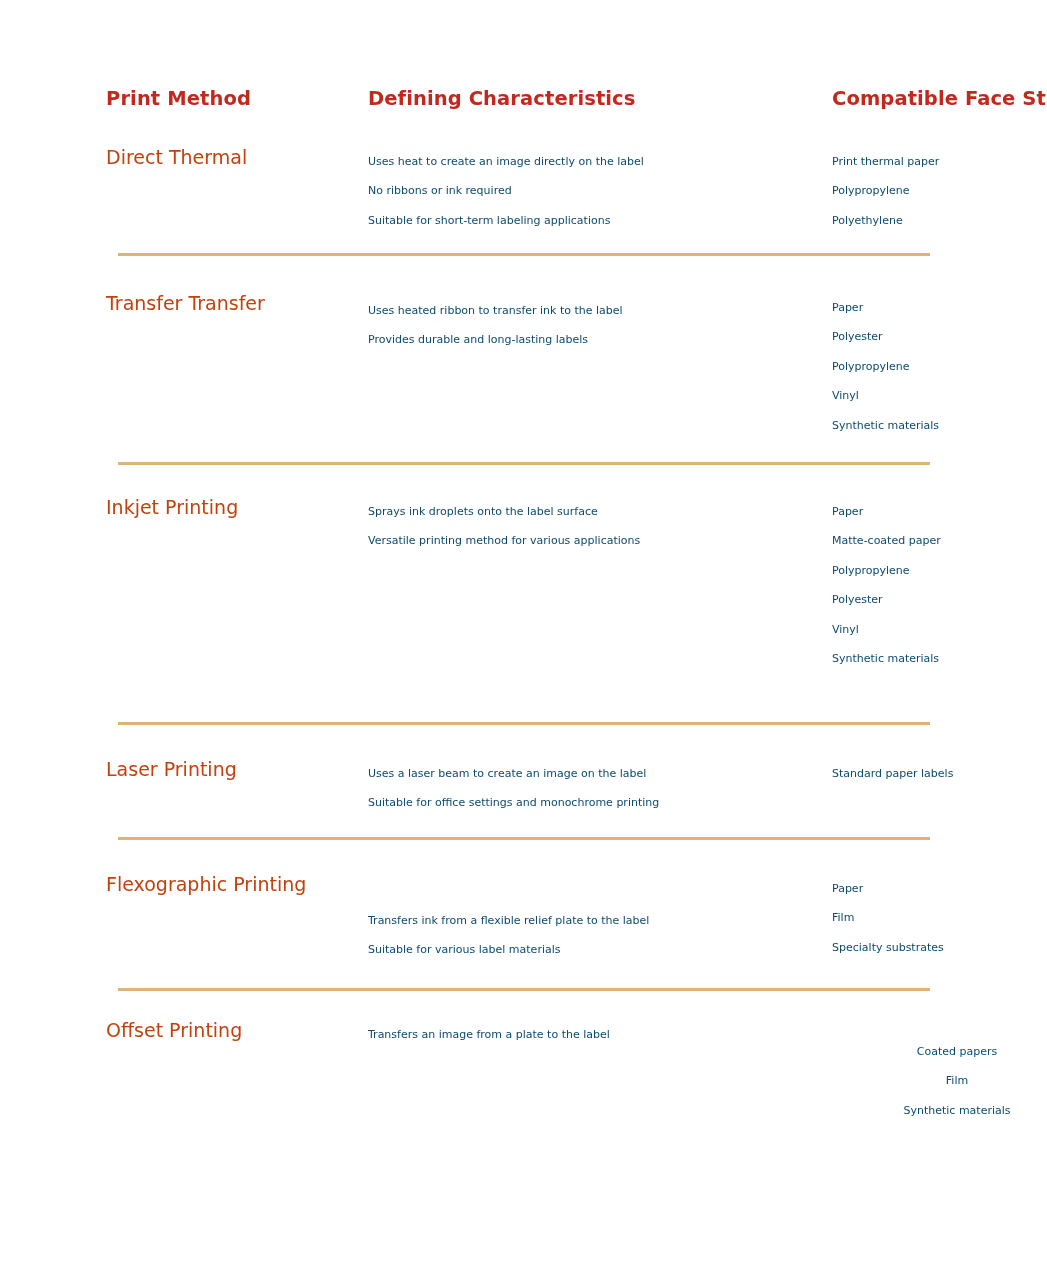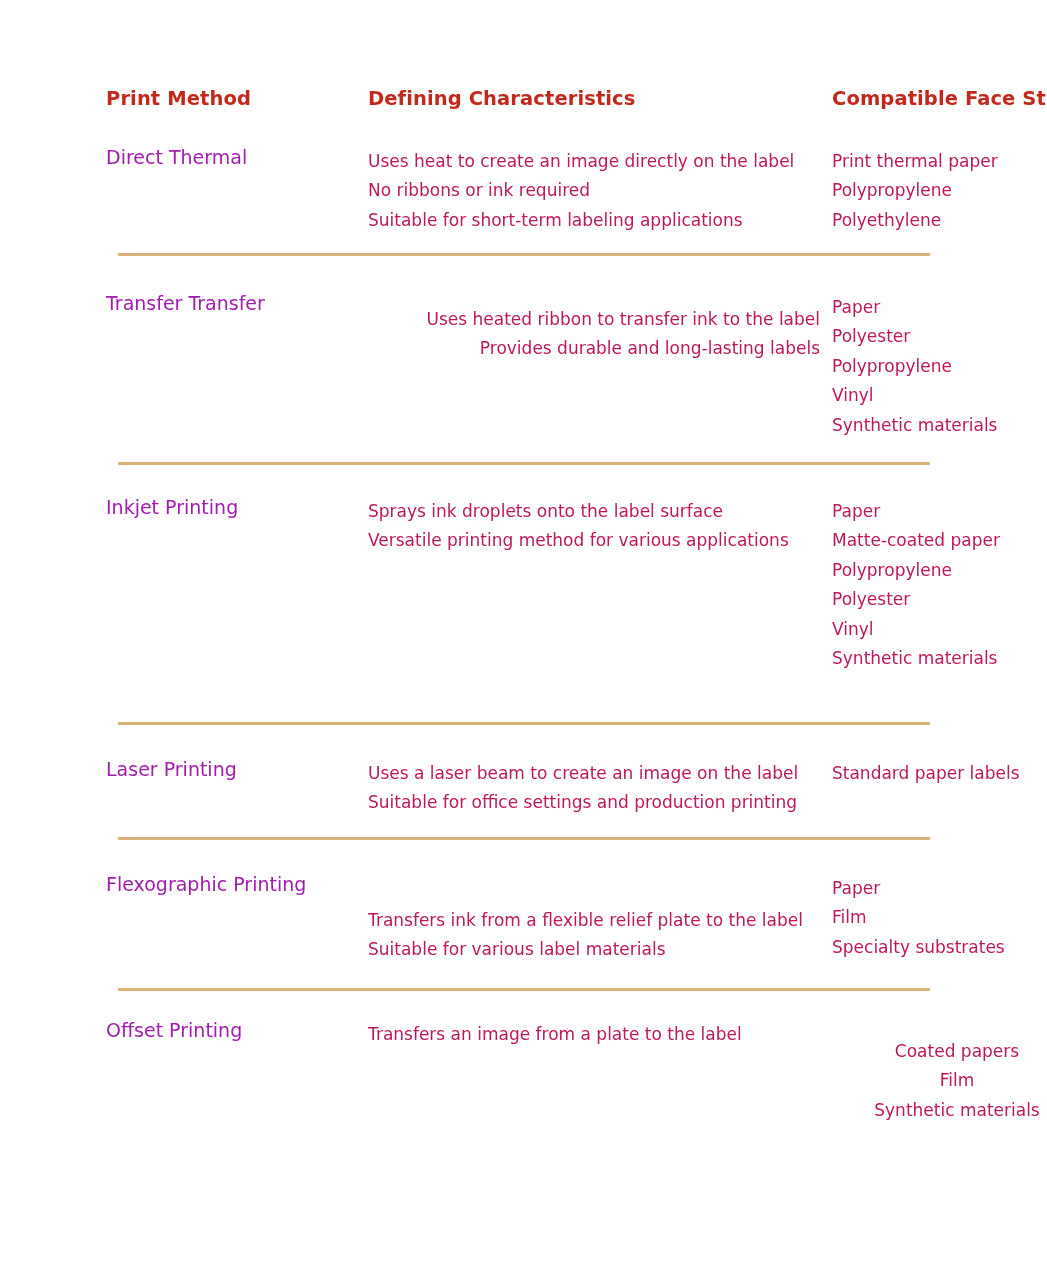--- a/index.html
+++ b/index.html
@@ -63,33 +63,33 @@
     font-size: 19.5px;
     line-height: 26px;
     letter-spacing: 0.1px;
     white-space: nowrap;
   }
 
   
   .method-label {
     font-size: 19px;
     line-height: 26px;
-    color: #a21caf;
+    color: #c2410c;
     white-space: nowrap;
   }
 
   .bullet-list {
     margin: 0;
     padding: 0;
     list-style: none;
   }
   .bullet-list li {
-    font-size: 17px;
+    font-size: 11px;
     line-height: 29.4px;
-    color: #be185d;
+    color: #0c4a6e;
     white-space: nowrap;
   }
 
   
   .divider {
     position: absolute;
     left: 118px;
     width: 812px;
     height: 3px;
     background: #DDB478;
@@ -122,21 +122,21 @@
           <li>Polypropylene</li>
           <li>Polyethylene</li>
         </ul>
       </div>
     </div>
     <div class="divider" style="top:253px;"></div>
 
     <div class="row" style="position:absolute; left:0; top:290px;">
       <div class="cells">
         <div class="col col-method method-label">Transfer Transfer</div>
-        <ul class="col col-charact bullet-list" style="top:15px;text-align:right;">
+        <ul class="col col-charact bullet-list" style="top:6px;">
           <li>Uses heated ribbon to transfer ink to the label</li>
           <li>Provides durable and long-lasting labels</li>
         </ul>
         <ul class="col col-stock bullet-list" style="top:3px;">
           <li>Paper</li>
           <li>Polyester</li>
           <li>Polypropylene</li>
           <li>Vinyl</li>
           <li>Synthetic materials</li>
         </ul>
@@ -161,21 +161,21 @@
         </ul>
       </div>
     </div>
     <div class="divider" style="top:722px;"></div>
 
     <div class="row" style="position:absolute; left:0; top:756px;">
       <div class="cells">
         <div class="col col-method method-label">Laser Printing</div>
         <ul class="col col-charact bullet-list" style="top:3px;">
           <li>Uses a laser beam to create an image on the label</li>
-          <li>Suitable for office settings and production printing</li>
+          <li>Suitable for office settings and monochrome printing</li>
         </ul>
         <ul class="col col-stock bullet-list" style="top:3px;">
           <li>Standard paper labels</li>
         </ul>
       </div>
     </div>
     <div class="divider" style="top:837px;"></div>
 
     <div class="row" style="position:absolute; left:0; top:871px;">
       <div class="cells">

